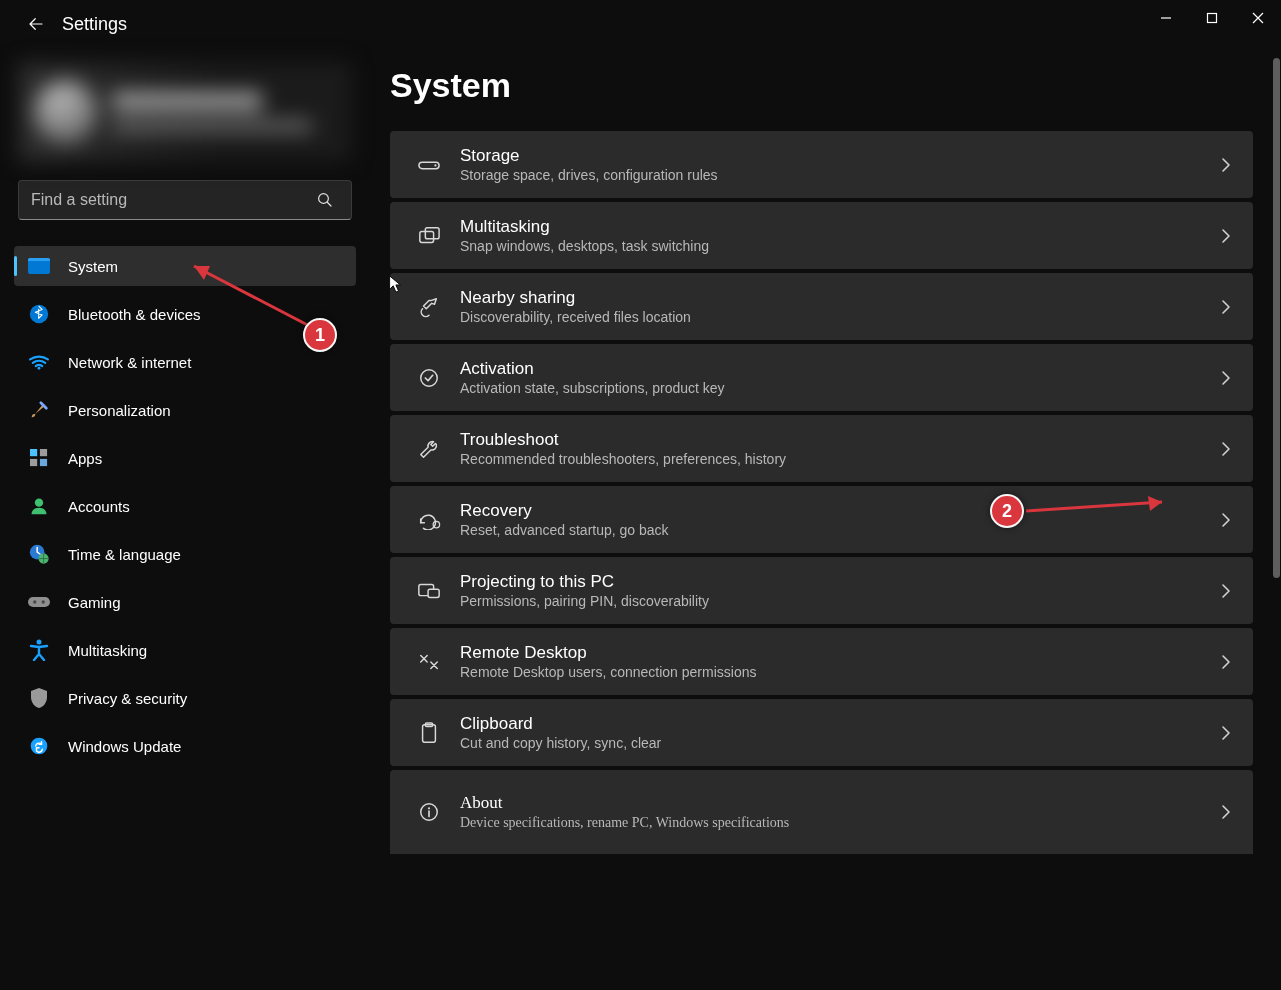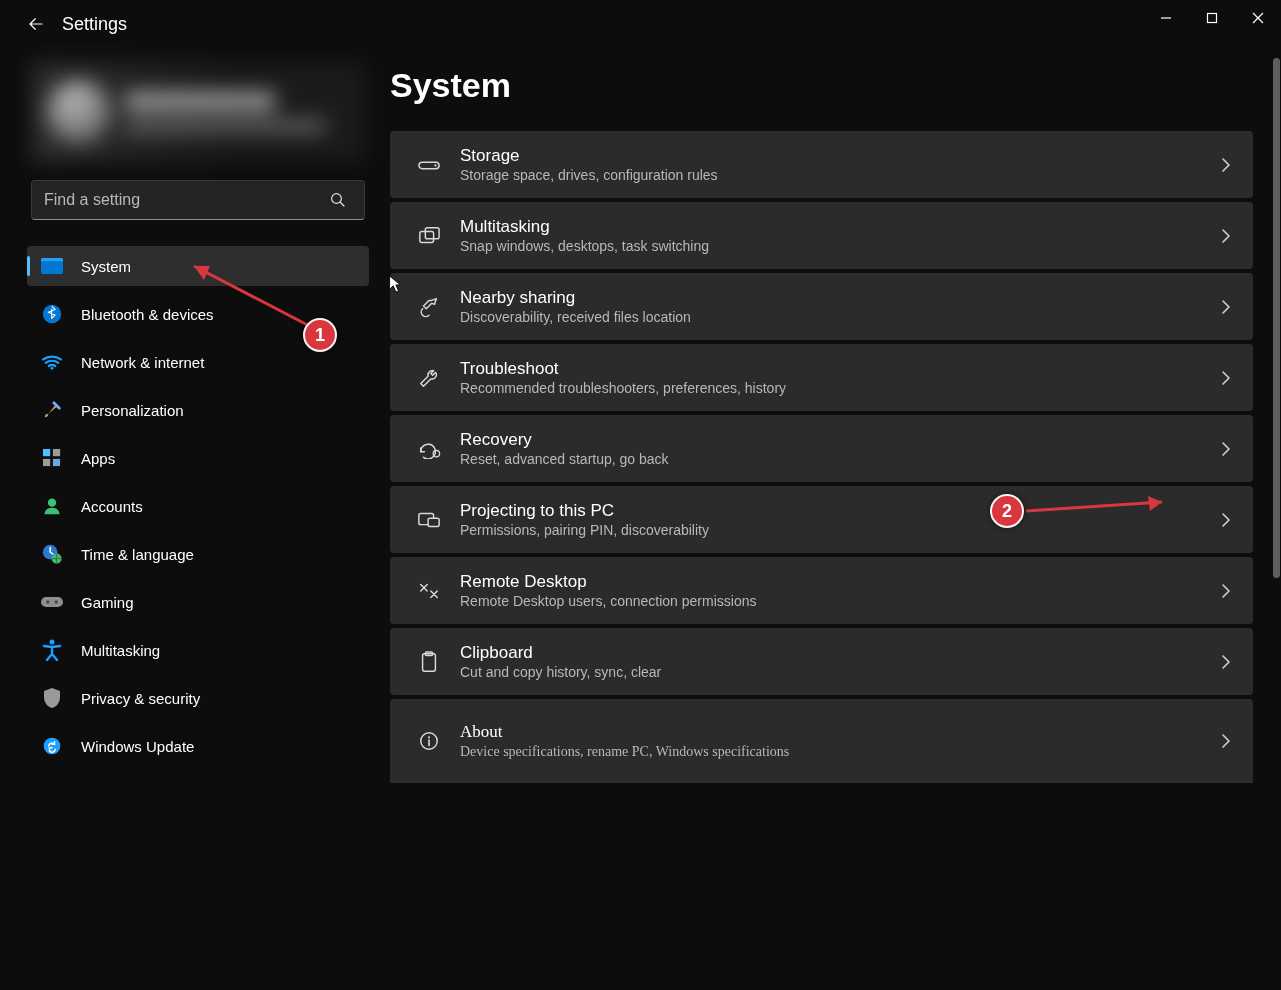--- a/index.html
+++ b/index.html
@@ -33,21 +33,21 @@
   }
   .window-controls .wbtn {
     width: 46px; height: 36px;
     display: flex; align-items: center; justify-content: center;
     cursor: pointer;
   }
 
   
   .sidebar {
     position: absolute;
-    top: 48px; left: 13px;
+    top: 48px; left: 0;
     width: 364px;
     padding: 10px 8px 0 14px;
   }
   .profile-block {
     height: 100px;
     margin: 4px 4px 18px 4px;
     border-radius: 6px;
     filter: blur(10px);
     background: linear-gradient(90deg,#2d2d2d 0%, #1b1b1b 60%);
     display:flex; align-items:center; gap:14px; padding:0 16px;
@@ -399,20 +399,37 @@
         <div class="t-title">Nearby sharing</div>
         <div class="t-sub">Discoverability, received files location</div>
       </div>
       <span class="chev">
           <svg width="10" height="16" viewBox="0 0 10 16">
             <path d="M2 2l6 6-6 6" fill="none" stroke="#d0d0d0" stroke-width="1.6" stroke-linecap="round" stroke-linejoin="round"></path>
           </svg>
         </span>
     </div>
 
+    <div class="tile">
+      <span class="tile-icon">
+        <svg width="22" height="22" viewBox="0 0 24 24">
+            <circle cx="12" cy="12" r="9" fill="none" stroke="#d8d8d8" stroke-width="1.6"></circle>
+            <path d="M8 12l3 3 5-6" fill="none" stroke="#d8d8d8" stroke-width="1.8" stroke-linecap="round" stroke-linejoin="round"></path>
+          </svg>
+      </span>
+      <div class="tile-text">
+        <div class="t-title">Activation</div>
+        <div class="t-sub">Activation state, subscriptions, product key</div>
+      </div>
+      <span class="chev">
+          <svg width="10" height="16" viewBox="0 0 10 16">
+            <path d="M2 2l6 6-6 6" fill="none" stroke="#d0d0d0" stroke-width="1.6" stroke-linecap="round" stroke-linejoin="round"></path>
+          </svg>
+        </span>
+    </div>
 
     <div class="tile">
       <span class="tile-icon">
         <svg width="22" height="22" viewBox="0 0 24 24">
             <path d="M20 7a5 5 0 0 1-6 6L6 21l-3-3 8-8a5 5 0 0 1 6-6l-3 3 2 2 3-3z" fill="none" stroke="#d8d8d8" stroke-width="1.6" stroke-linejoin="round"></path>
           </svg>
       </span>
       <div class="tile-text">
         <div class="t-title">Troubleshoot</div>
         <div class="t-sub">Recommended troubleshooters, preferences, history</div>

